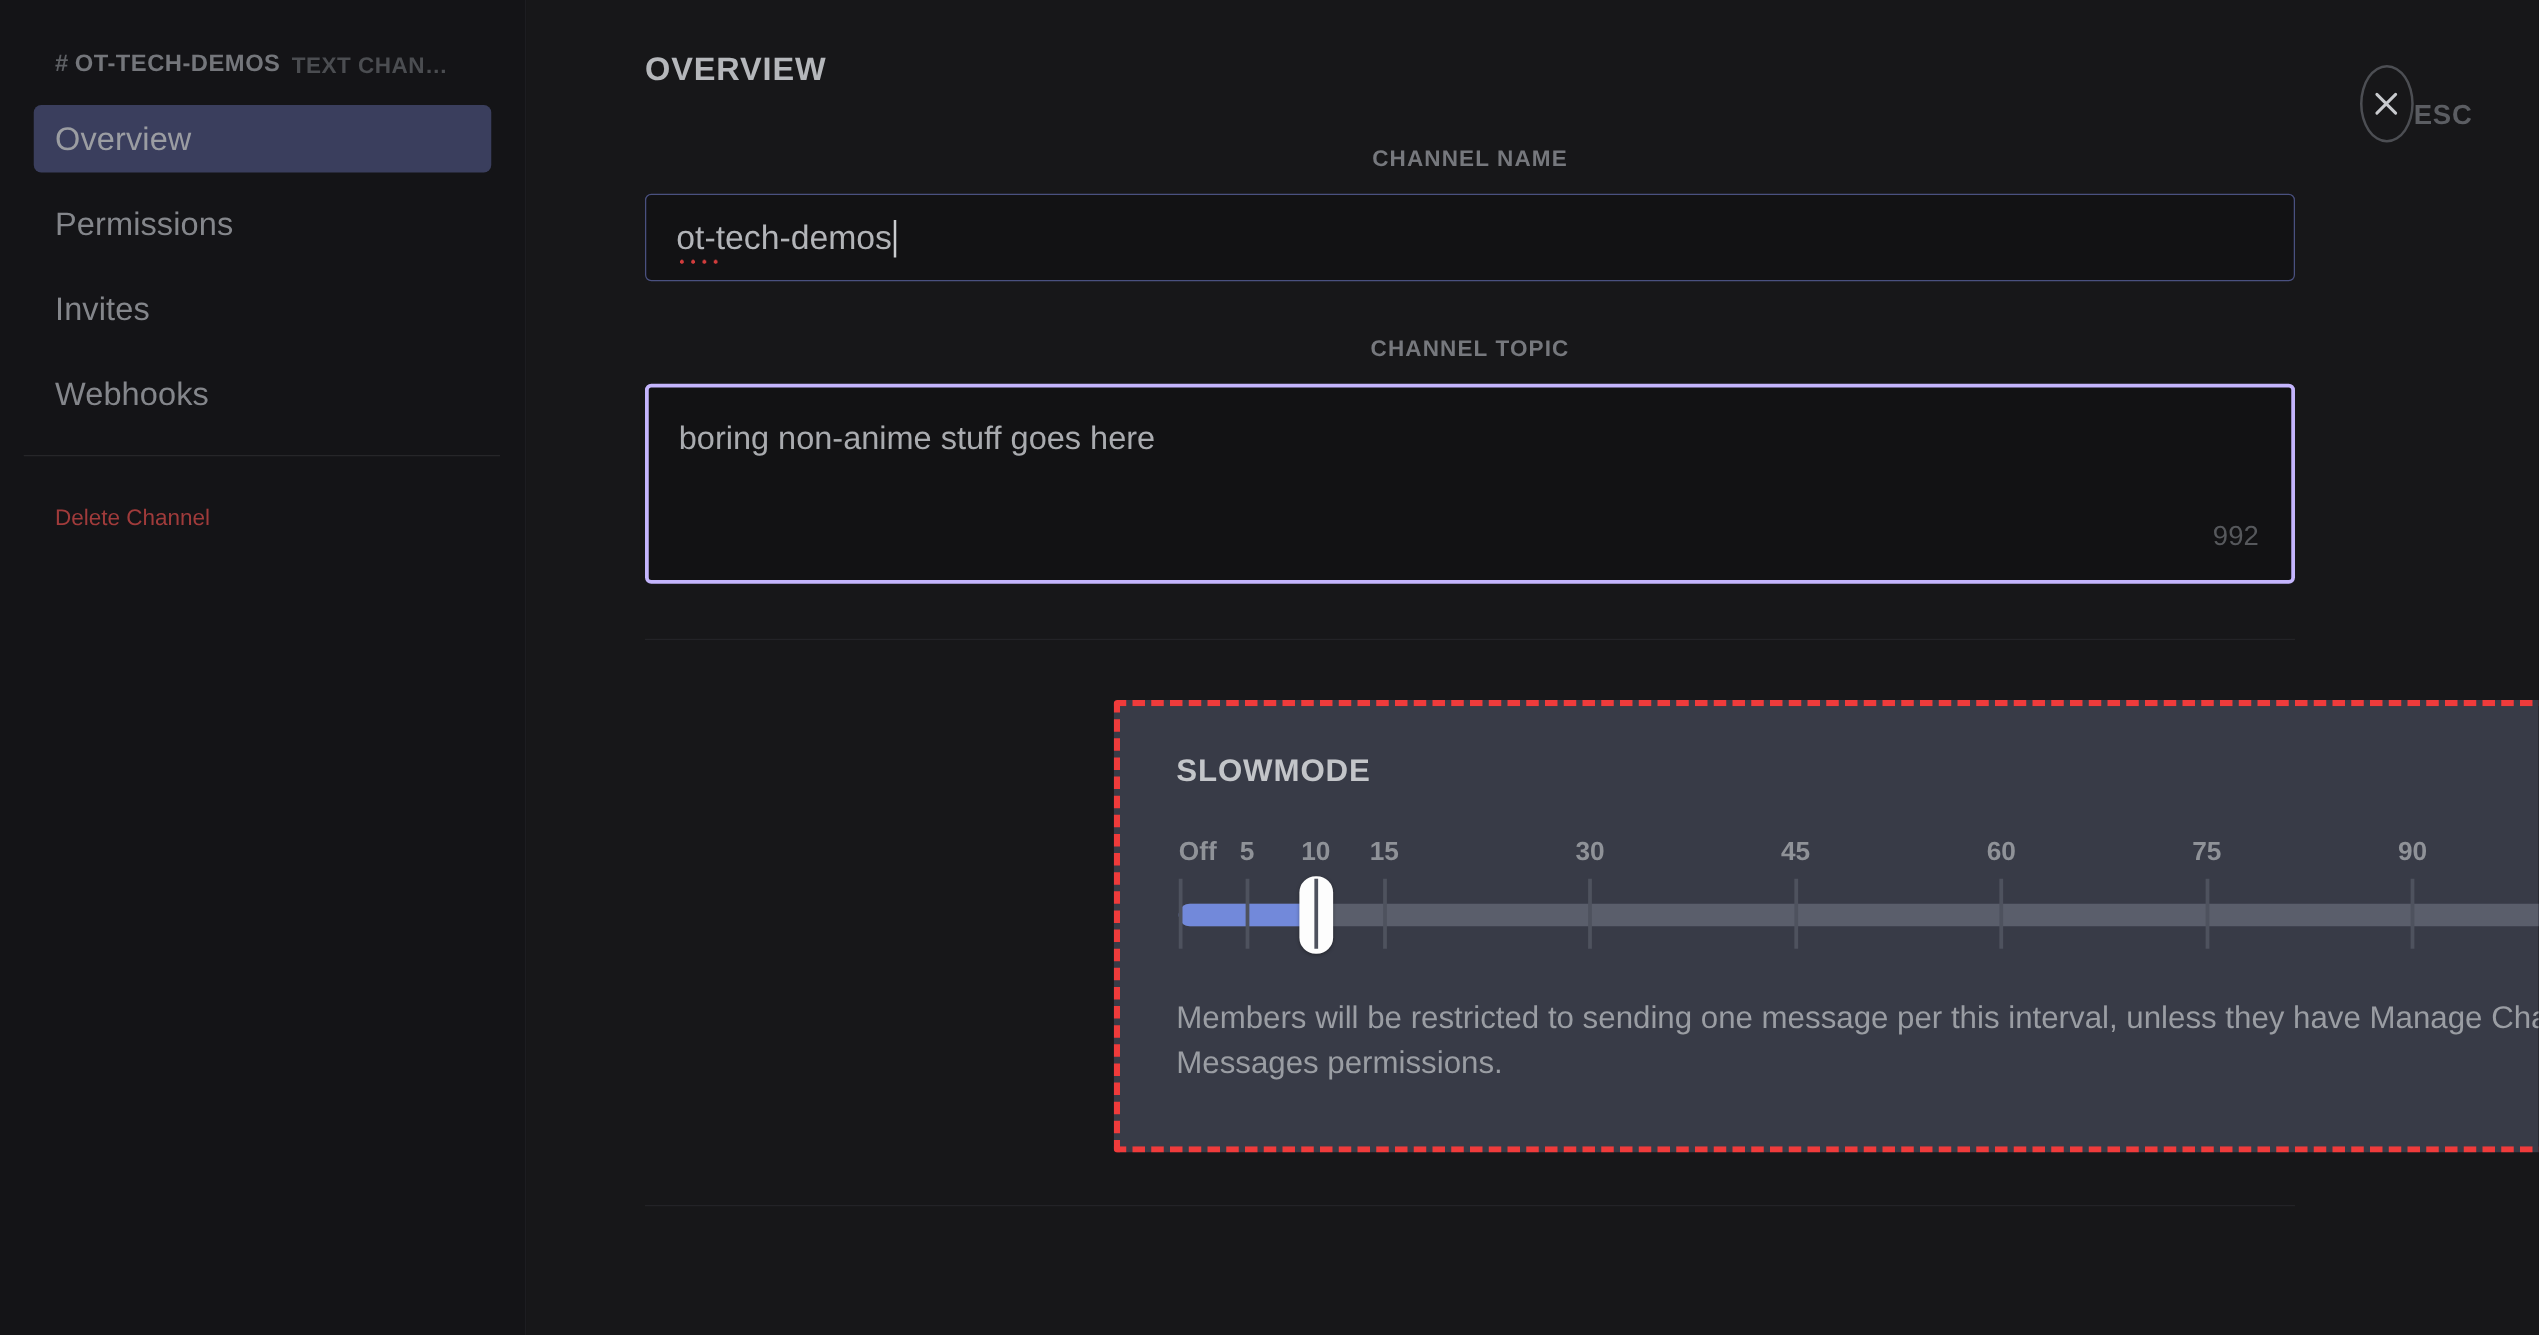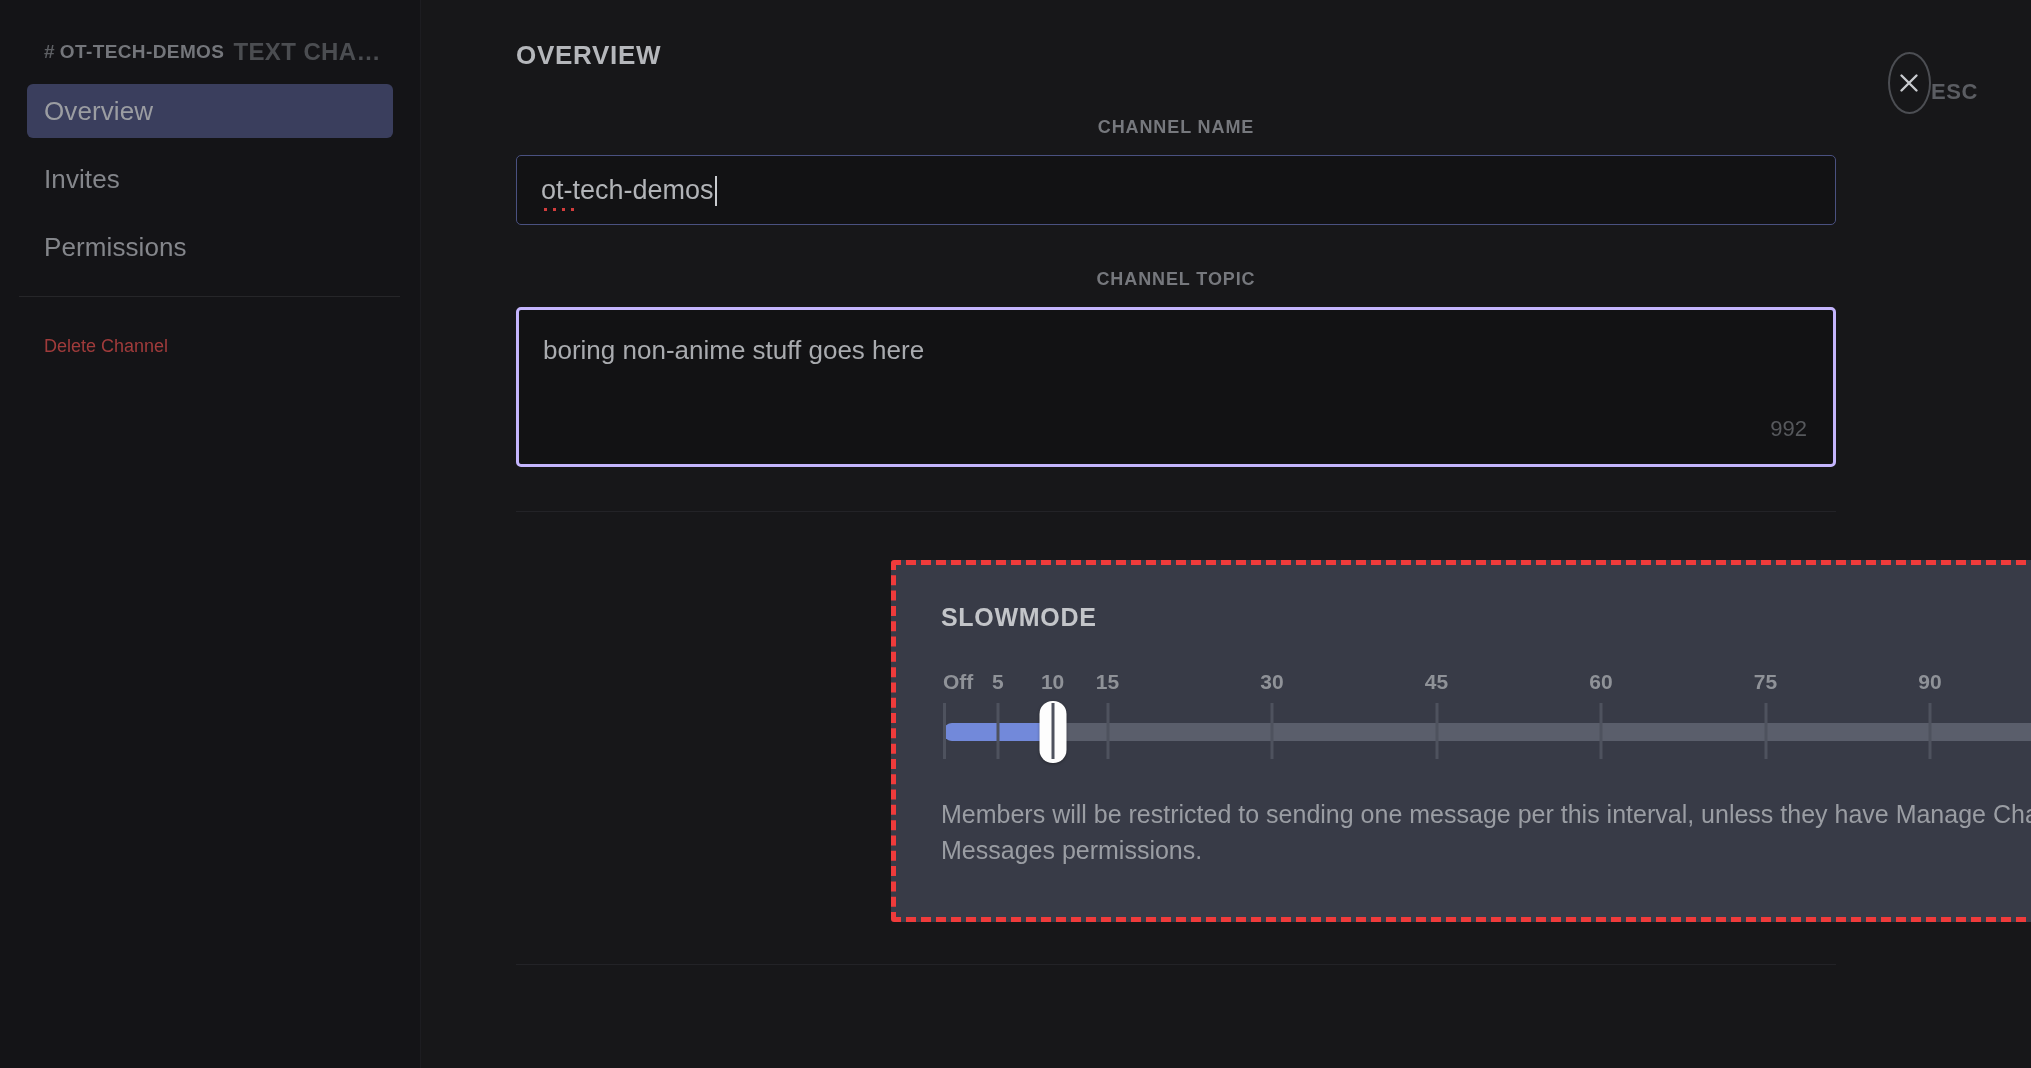--- a/index.html
+++ b/index.html
@@ -47,21 +47,21 @@
     letter-spacing: .2px;
   }
   .sidebar-header .chan-name {
     color: #74767b;
     font-size: 19px;
     font-weight: 700;
     letter-spacing: .4px;
   }
   .sidebar-header .chan-sub {
     color: #4b4d51;
-    font-size: 24px;
+    font-size: 18px;
     font-weight: 600;
     letter-spacing: .4px;
     margin-left: 9px;
     overflow: hidden;
     text-overflow: ellipsis;
   }
 
   .sidebar-nav { margin-top: 18px; padding: 0 27px 0 27px; }
 
   .nav-item {
@@ -325,24 +325,27 @@
       <span class="hash">#</span>
       <span class="chan-name">OT-TECH-DEMOS</span>
       <span class="chan-sub">TEXT CHAN…</span>
     </div>
 
     <nav class="sidebar-nav">
       <div class="nav-item active">
         <span>Overview</span>
       </div>
       <div class="nav-item">
+        <span>Permissions</span>
+      </div>
+      <div class="nav-item">
         <span>Invites</span>
       </div>
       <div class="nav-item">
-        <span>Permissions</span>
+        <span>Webhooks</span>
       </div>
     </nav>
 
     <div class="sidebar-sep"></div>
 
     <div class="nav-danger">
       <span>Delete Channel</span>
     </div>
   </aside>
 

